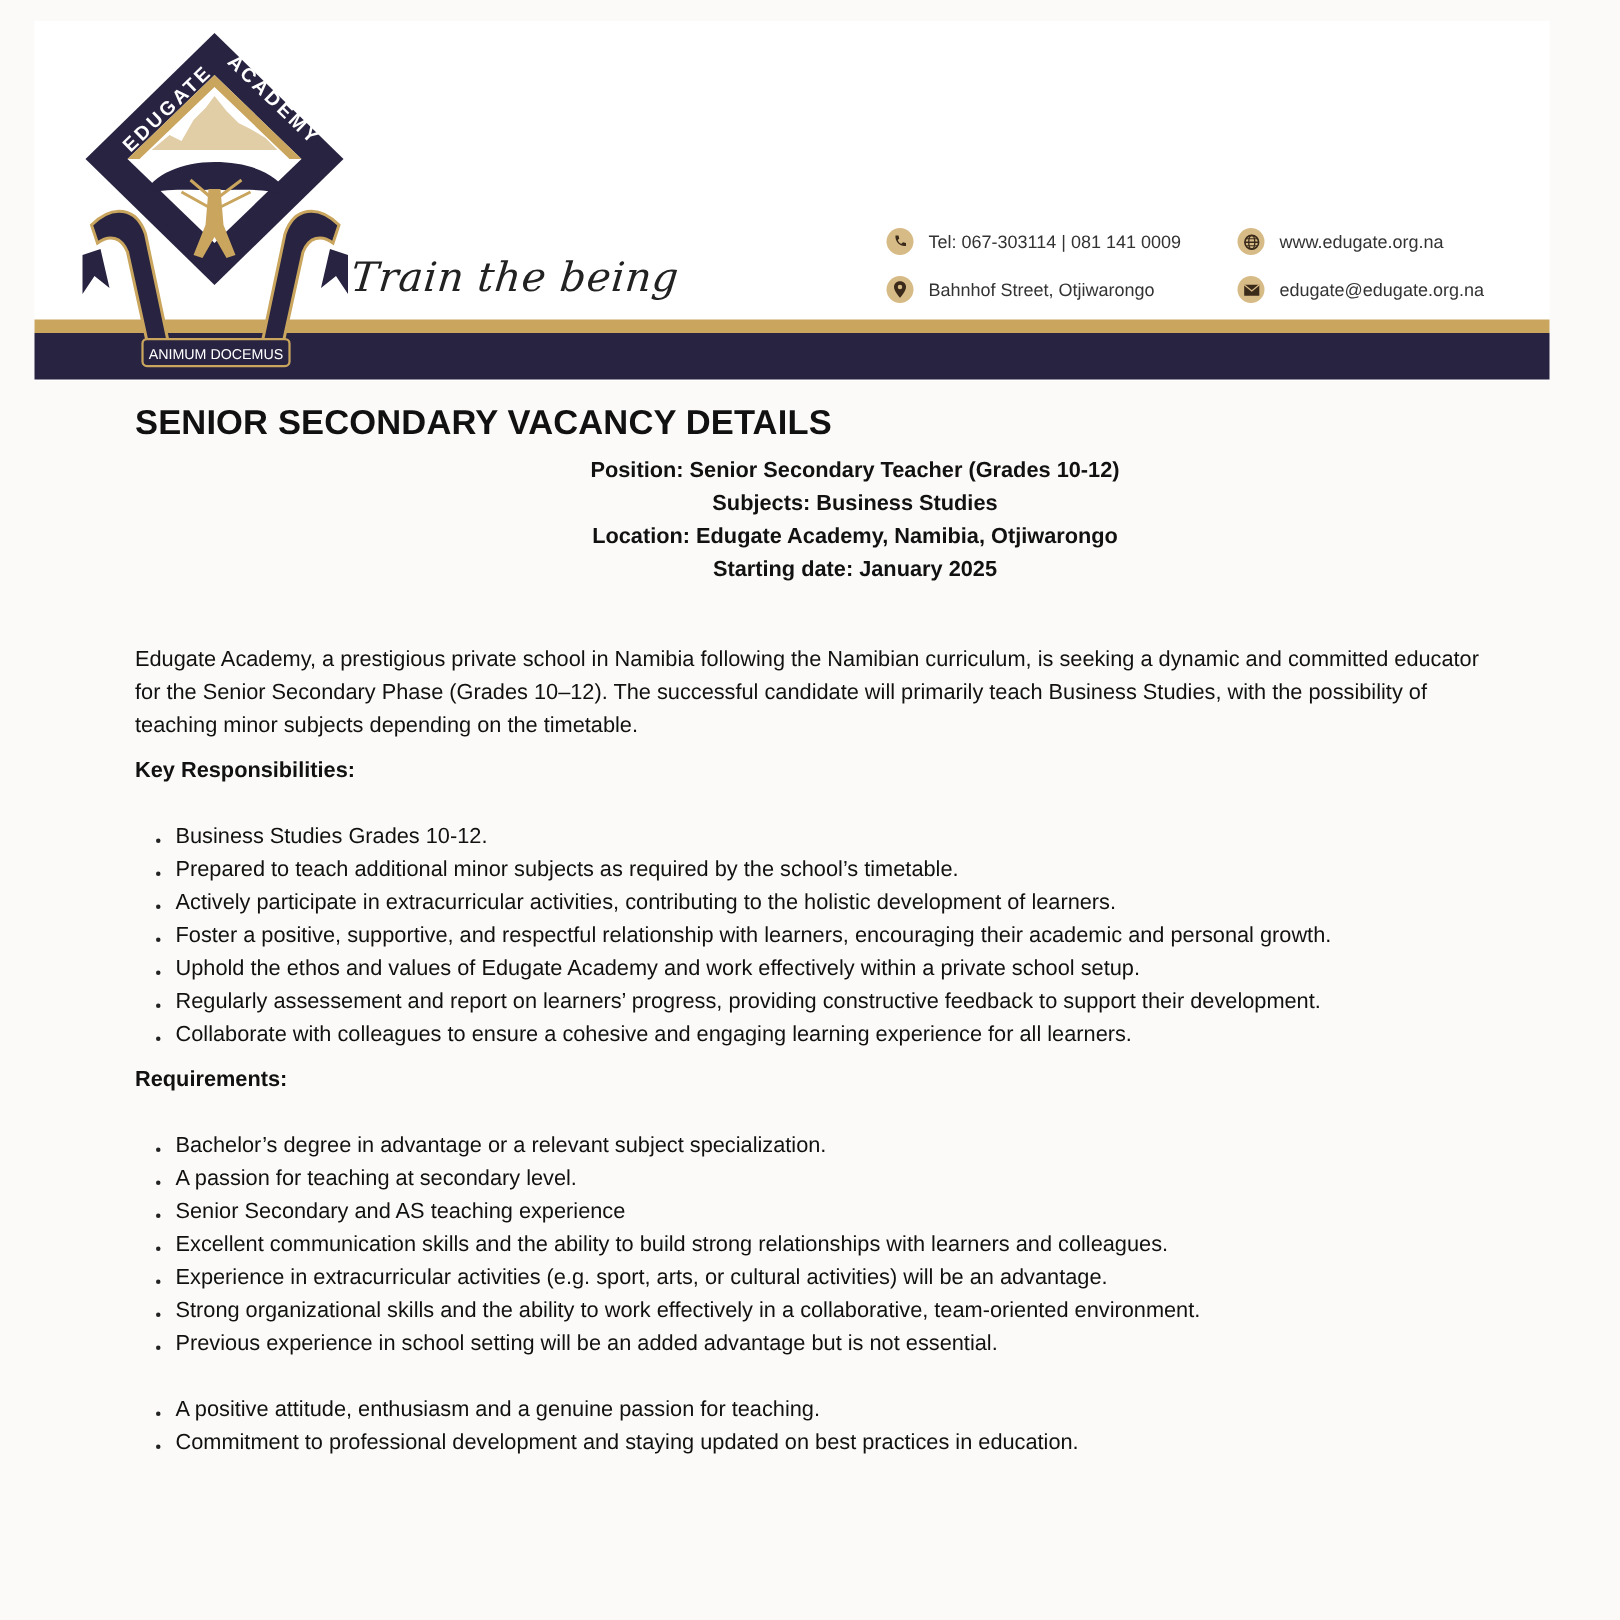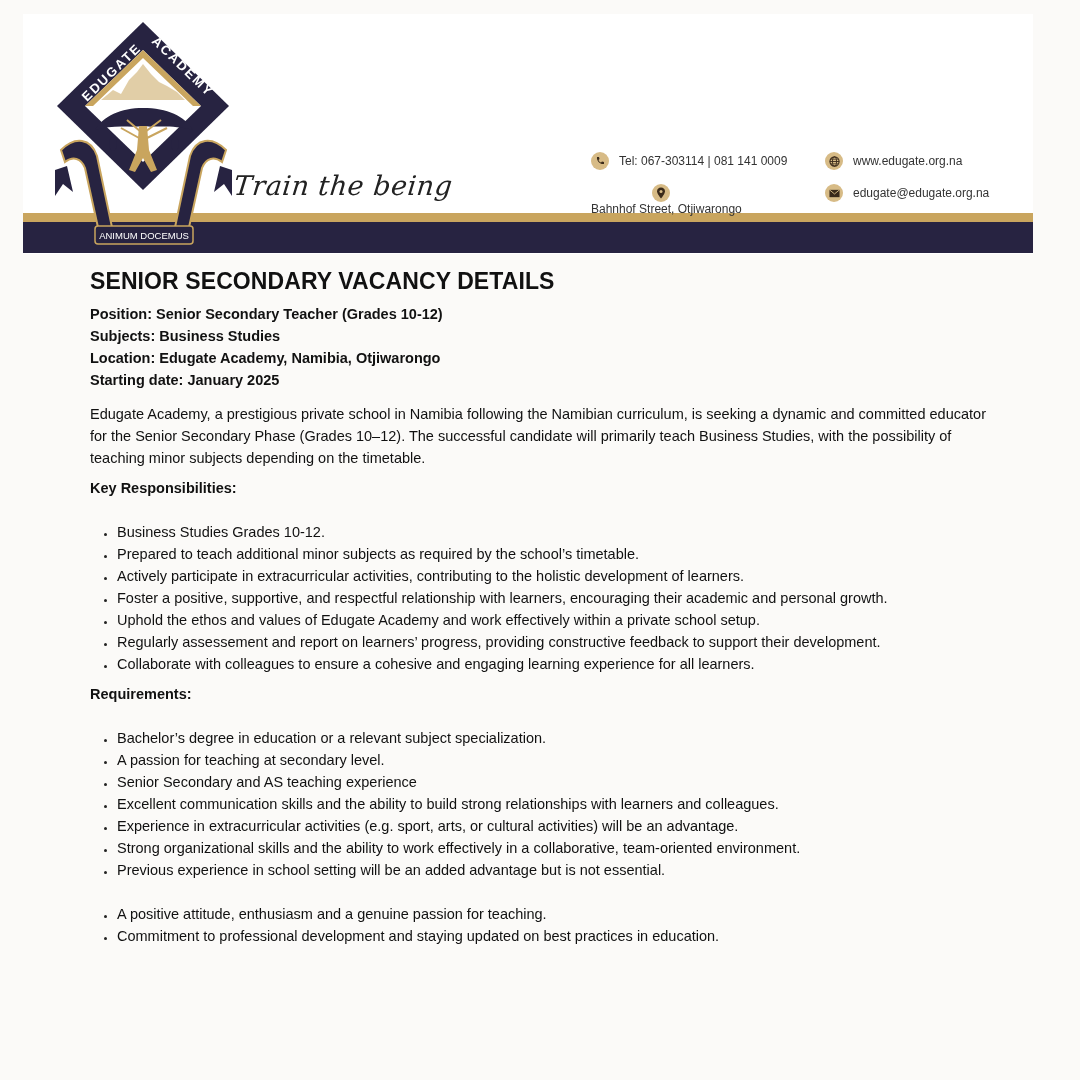--- a/index.html
+++ b/index.html
@@ -24,29 +24,29 @@
     transform: skewX(-6deg);
   }
   .contacts { position: absolute; left: 568px; top: 138px; font-size: 12px; color: #333; }
   .contact { position: absolute; display: flex; align-items: center; white-space: nowrap; }
   .contact .ic {
     width: 18px; height: 18px; border-radius: 50%;
     background: #d7bb86; display: flex; align-items: center; justify-content: center;
     margin-right: 10px;
   }
   .c-tel { left: 0; top: 0; }
-  .c-addr { left: 0; top: 32px; flex-direction: column; }
+  .c-addr { left: 0; top: 32px; }
   .c-web { left: 234px; top: 0; }
   .c-mail { left: 234px; top: 32px; }
 
   .content { position: absolute; left: 90px; top: 267px; width: 960px; }
   .title { font-size: 23px; font-weight: bold; margin: 0; line-height: 28px; letter-spacing: 0.1px; }
   .meta { margin-top: 8px; }
-  .meta div { font-size: 14.5px; font-weight: bold; line-height: 22px; }
-  .intro { margin-top: 12px; font-size: 14.5px; line-height: 22px; width: 900px; }
+  .meta div { font-size: 14.5px; font-weight: bold; line-height: 22px; text-align: center; }
+  .intro { margin-top: 38px; font-size: 14.5px; line-height: 22px; width: 900px; }
   .section-head { font-size: 14.5px; font-weight: bold; line-height: 22px; margin-top: 8px; }
   ul.bullets { list-style: none; margin: 22px 0 0 0; padding: 0; }
   ul.bullets li { font-size: 14.5px; line-height: 22px; position: relative; padding-left: 27px; }
   ul.bullets li::before {
     content: ""; position: absolute; left: 14px; top: 12px;
     width: 3px; height: 3px; background: #222; border-radius: 50%;
   }
 </style>
 </head>
 <body>
@@ -145,21 +145,21 @@
     <li>Prepared to teach additional minor subjects as required by the school’s timetable.</li>
     <li>Actively participate in extracurricular activities, contributing to the holistic development of learners.</li>
     <li>Foster a positive, supportive, and respectful relationship with learners, encouraging their academic and personal growth.</li>
     <li>Uphold the ethos and values of Edugate Academy and work effectively within a private school setup.</li>
     <li>Regularly assessement and report on learners’ progress, providing constructive feedback to support their development.</li>
     <li>Collaborate with colleagues to ensure a cohesive and engaging learning experience for all learners.</li>
   </ul>
 
   <div class="section-head">Requirements:</div>
   <ul class="bullets">
-    <li>Bachelor’s degree in education or a relevant subject specialization.</li>
+    <li>Bachelor’s degree in advantage or a relevant subject specialization.</li>
     <li>A passion for teaching at secondary level.</li>
     <li>Senior Secondary and AS teaching experience</li>
     <li>Excellent communication skills and the ability to build strong relationships with learners and colleagues.</li>
     <li>Experience in extracurricular activities (e.g. sport, arts, or cultural activities) will be an advantage.</li>
     <li>Strong organizational skills and the ability to work effectively in a collaborative, team-oriented environment.</li>
     <li>Previous experience in school setting will be an added advantage but is not essential.</li>
   </ul>
 
   <ul class="bullets">
     <li>A positive attitude, enthusiasm and a genuine passion for teaching.</li>

